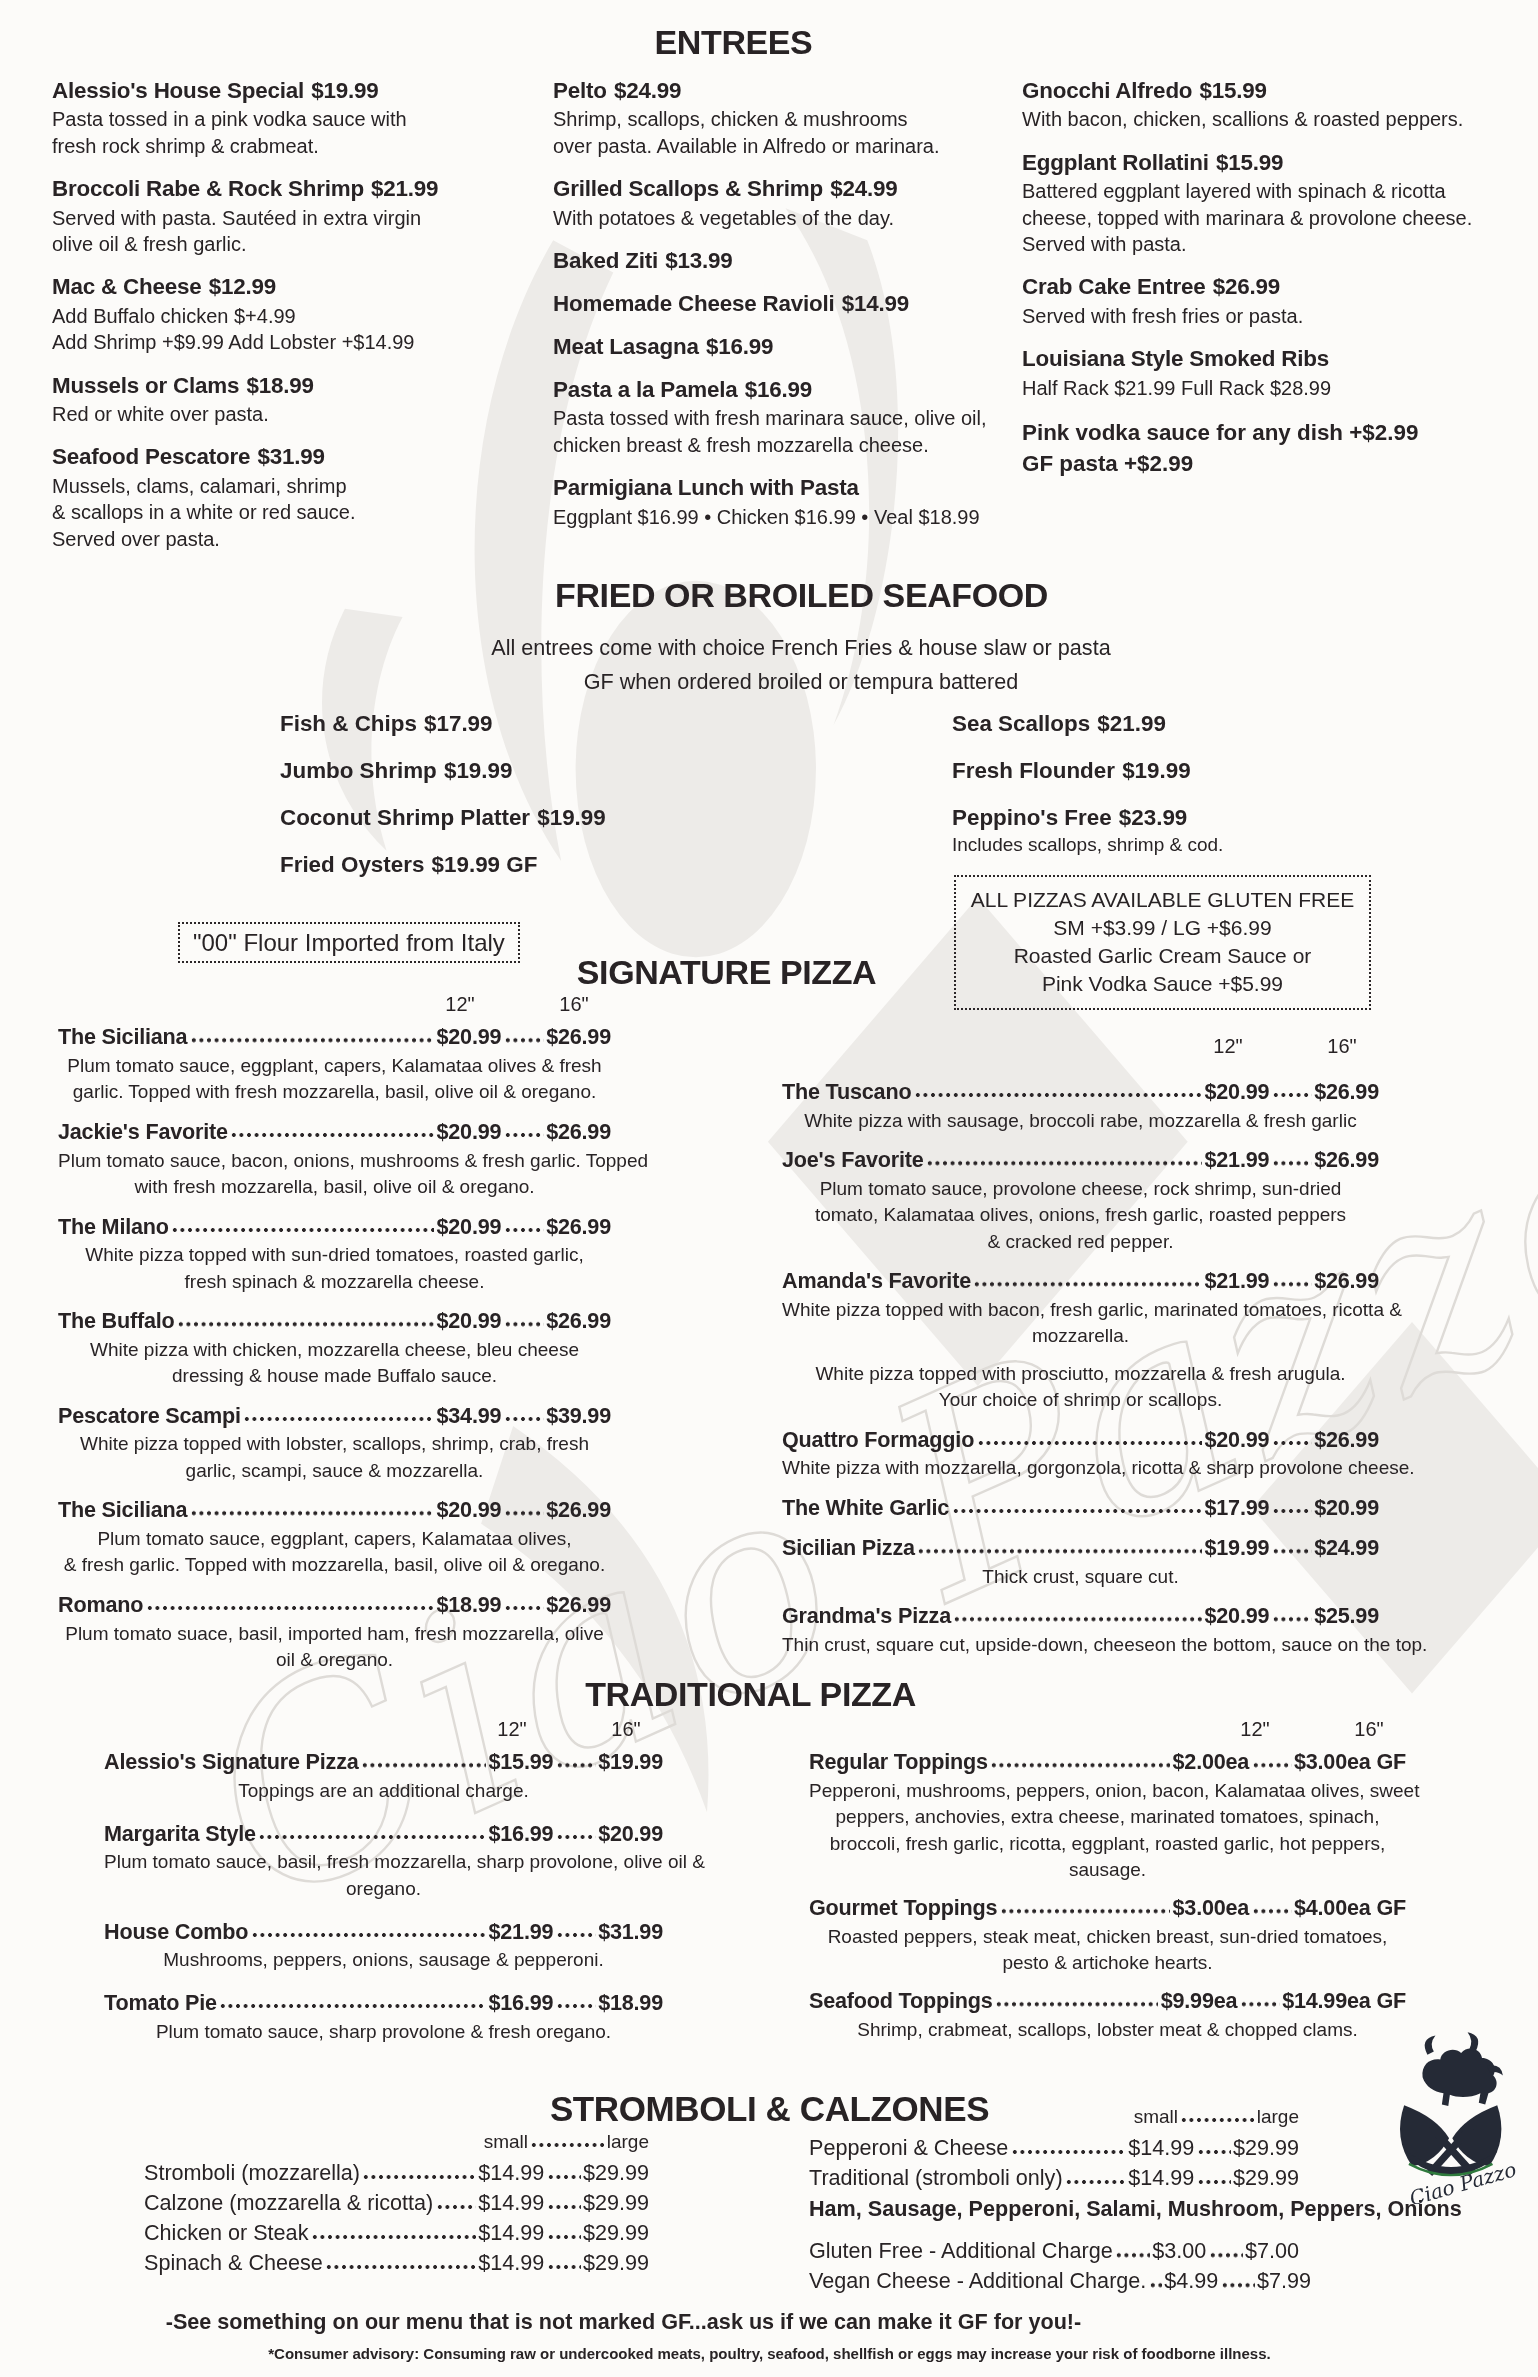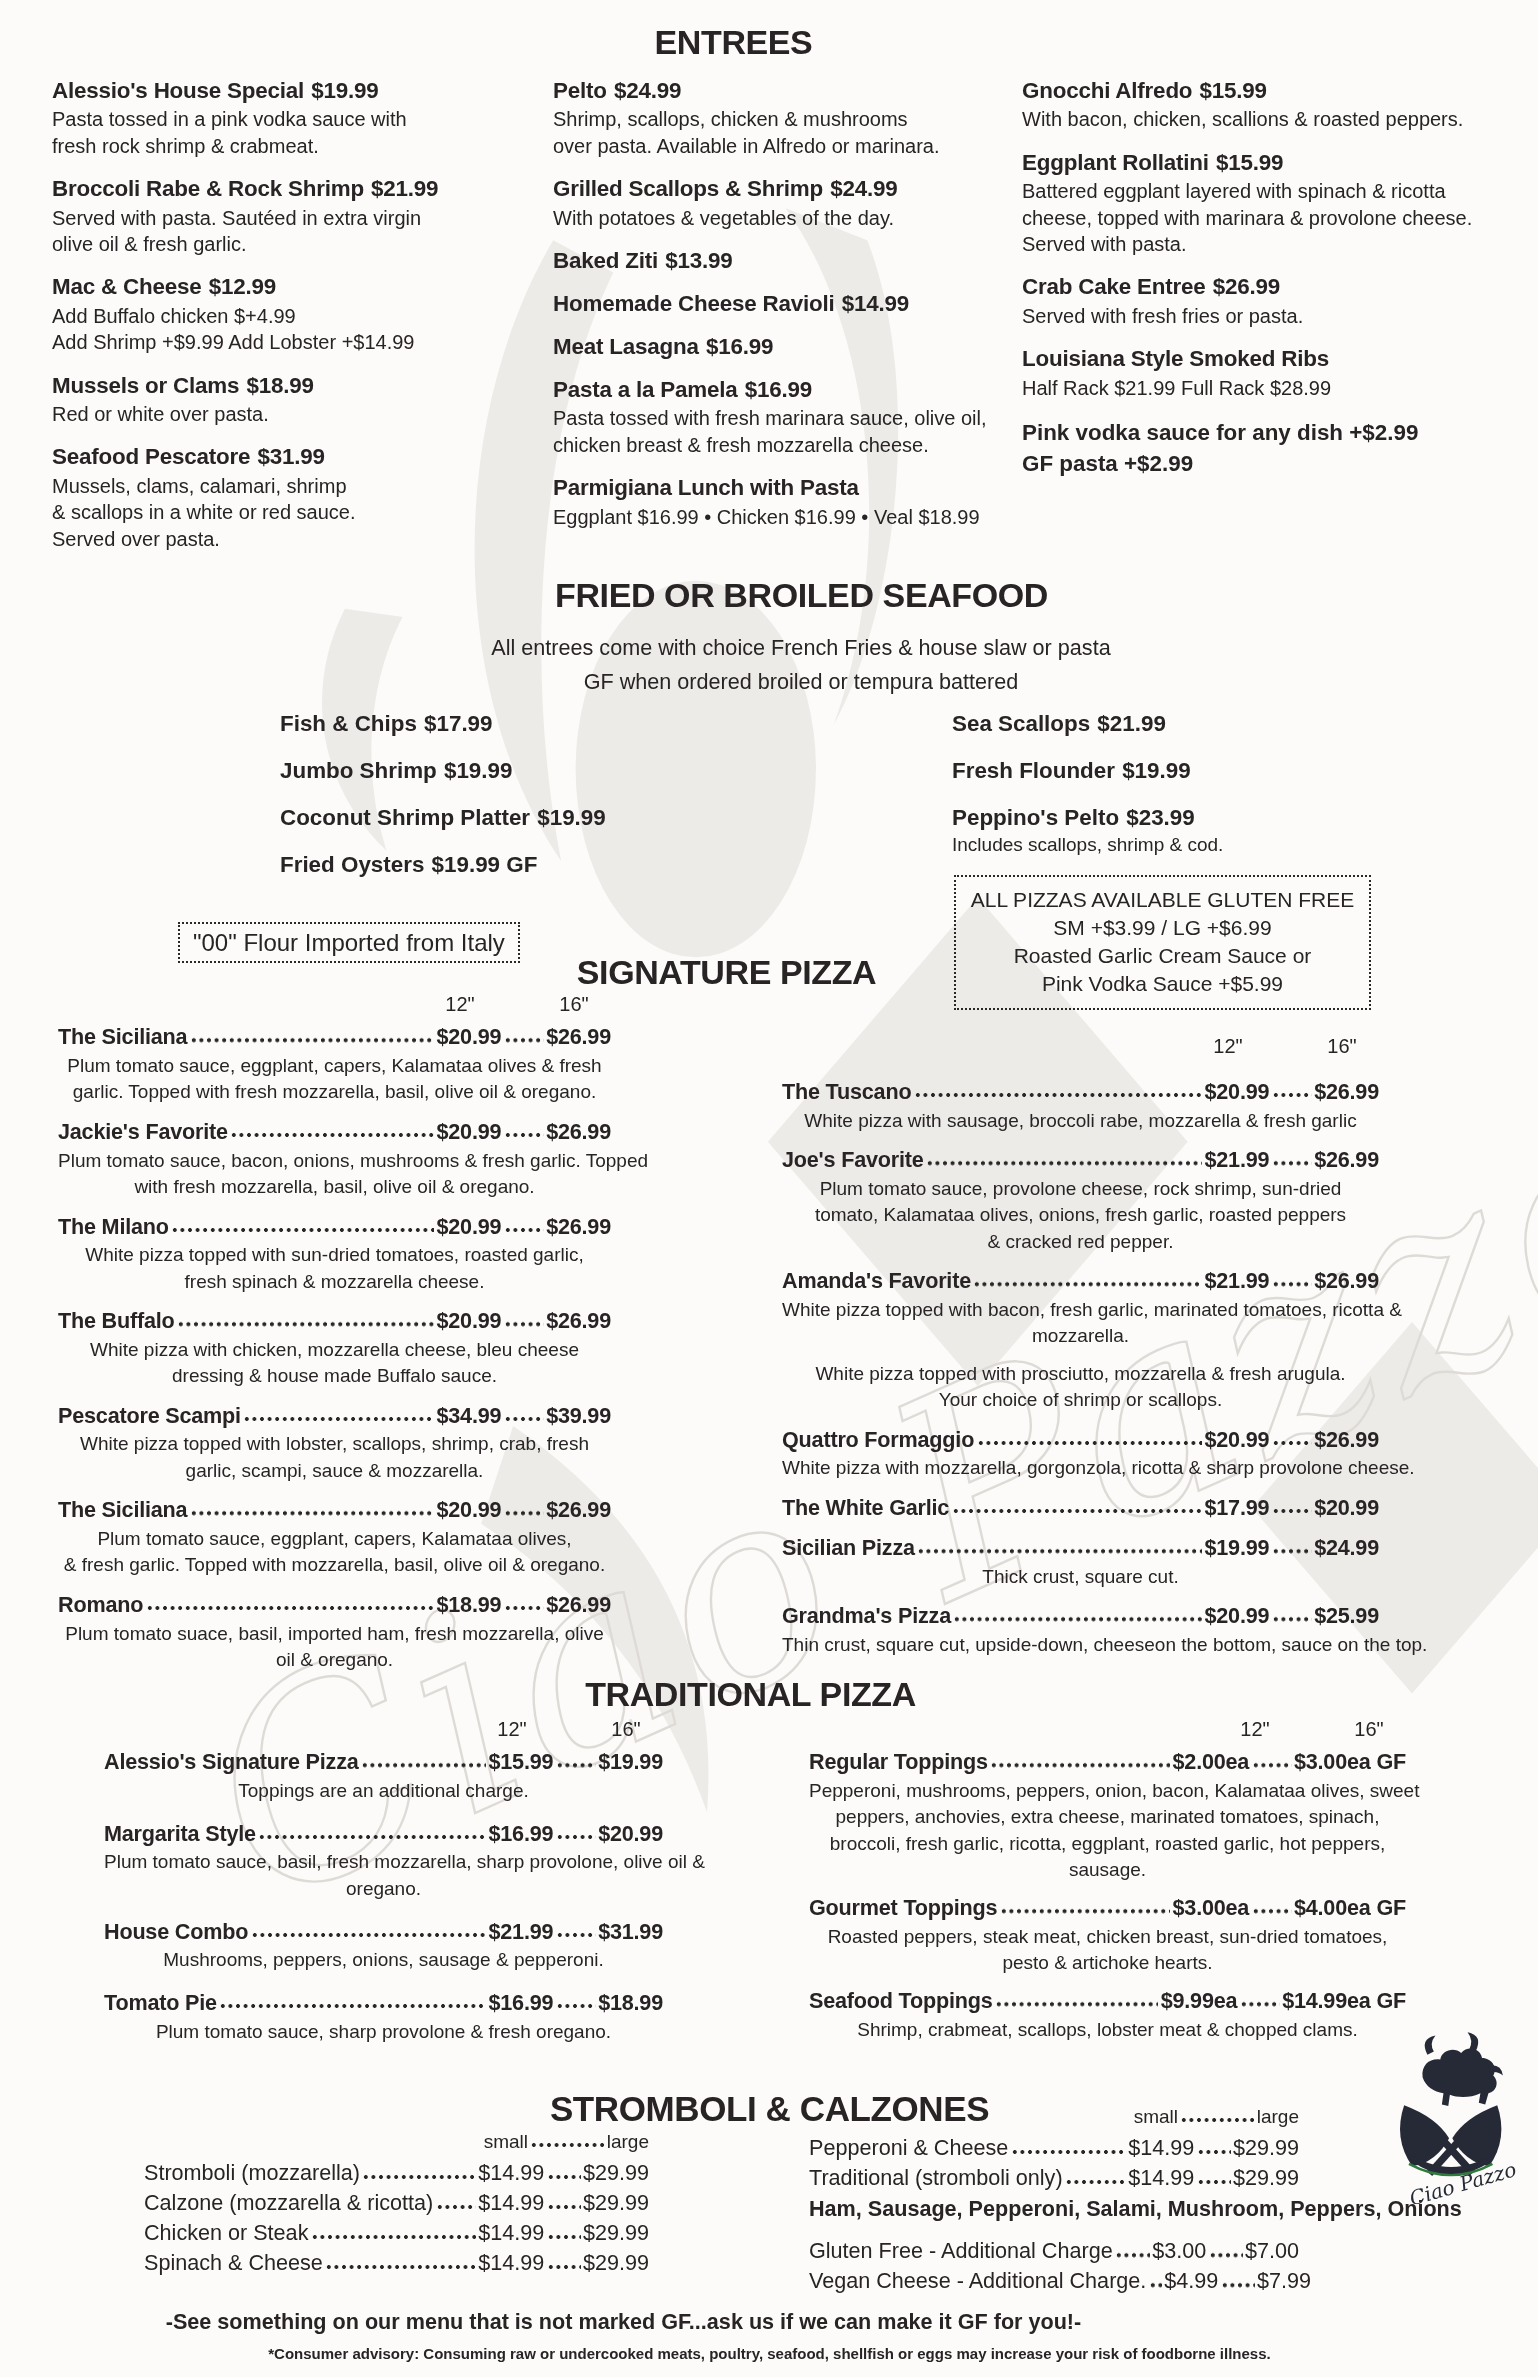--- a/index.html
+++ b/index.html
@@ -227,21 +227,21 @@
 
     </div>
     <div class="sf-item">
       <div class="sf-title">
         <span class="i-name">Fresh Flounder</span><span>$19.99</span>
       </div>
 
     </div>
     <div class="sf-item">
       <div class="sf-title">
-        <span class="i-name">Peppino's Pelto</span><span>$23.99</span>
+        <span class="i-name">Peppino's Free</span><span>$23.99</span>
       </div>
       <div class="sf-desc">Includes scallops, shrimp &amp; cod.</div>
     </div>
   </div>
 
 <div class="abs dotted-box flour-text" style="left:178px;top:922px;padding:4px 13px;">"00" Flour Imported from Italy</div>
 
 <div class="abs dotted-box gf-box-text" style="left:954px;top:875px;width:413px;padding:8.8px 0 10.4px;">ALL PIZZAS AVAILABLE GLUTEN FREE
 SM +$3.99 / LG +$6.99
 Roasted Garlic Cream Sauce or

